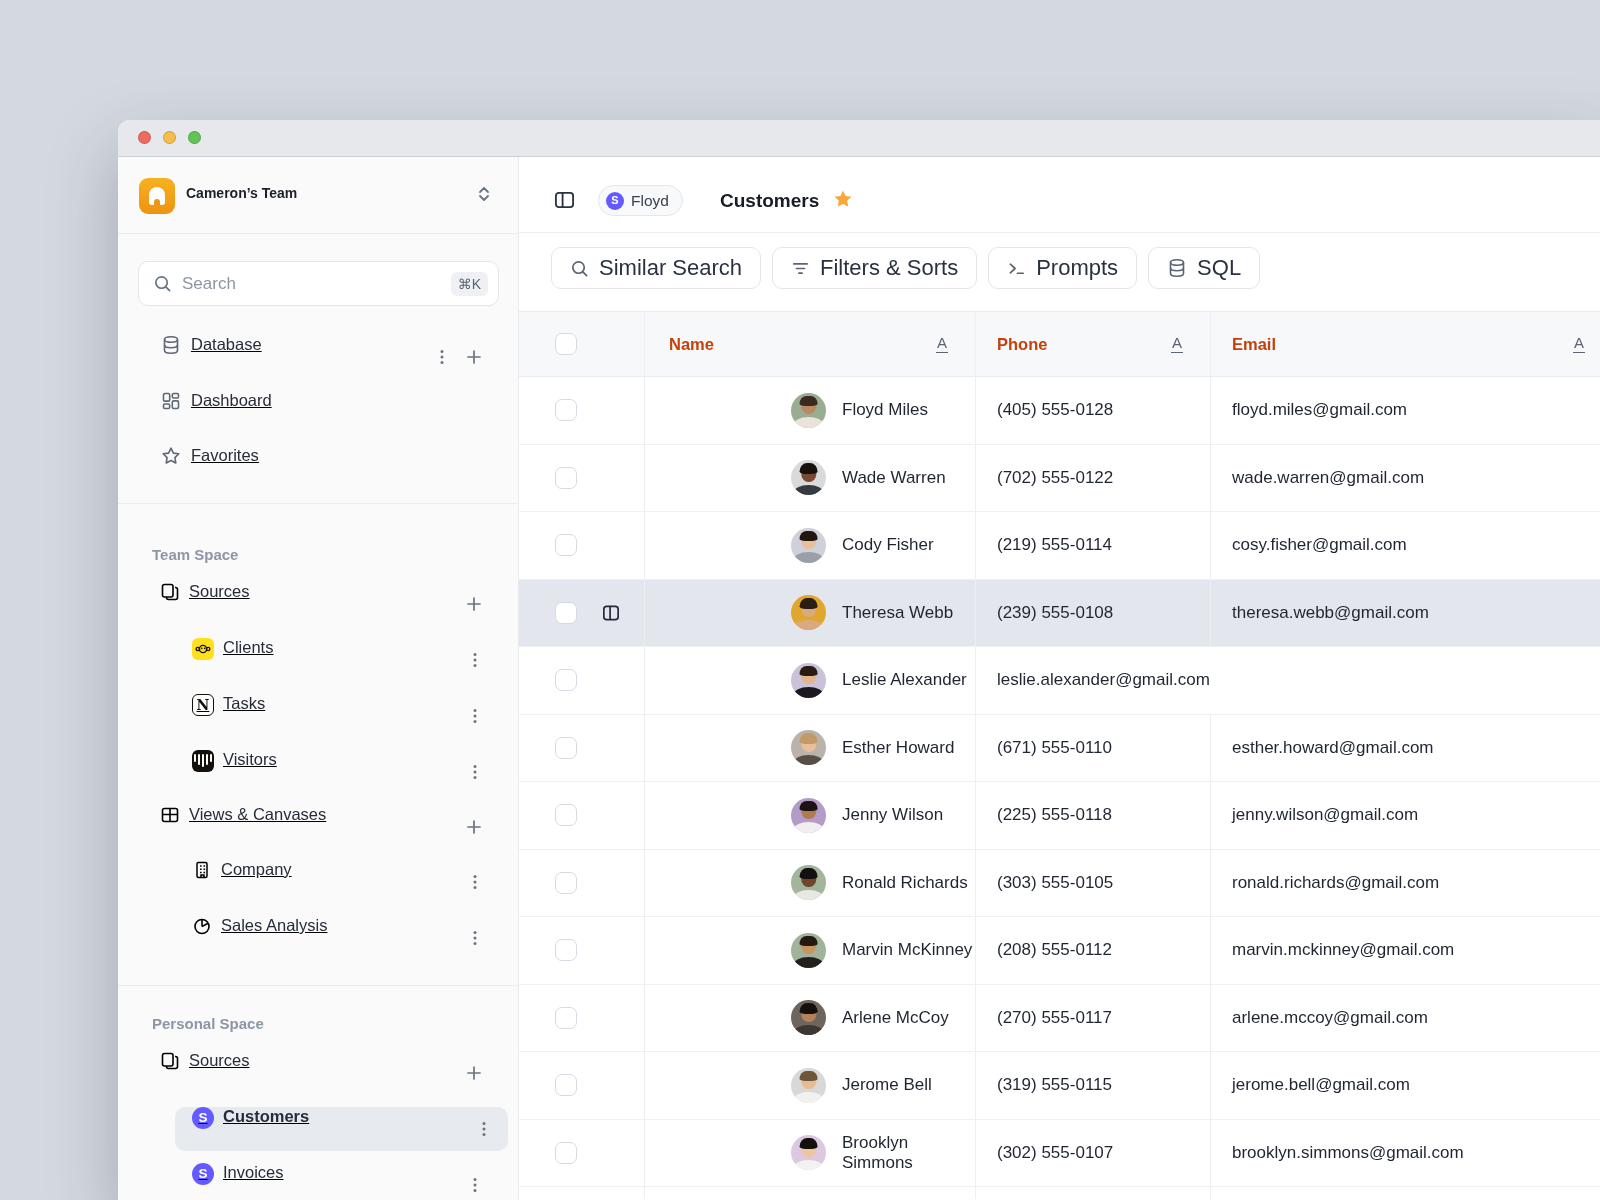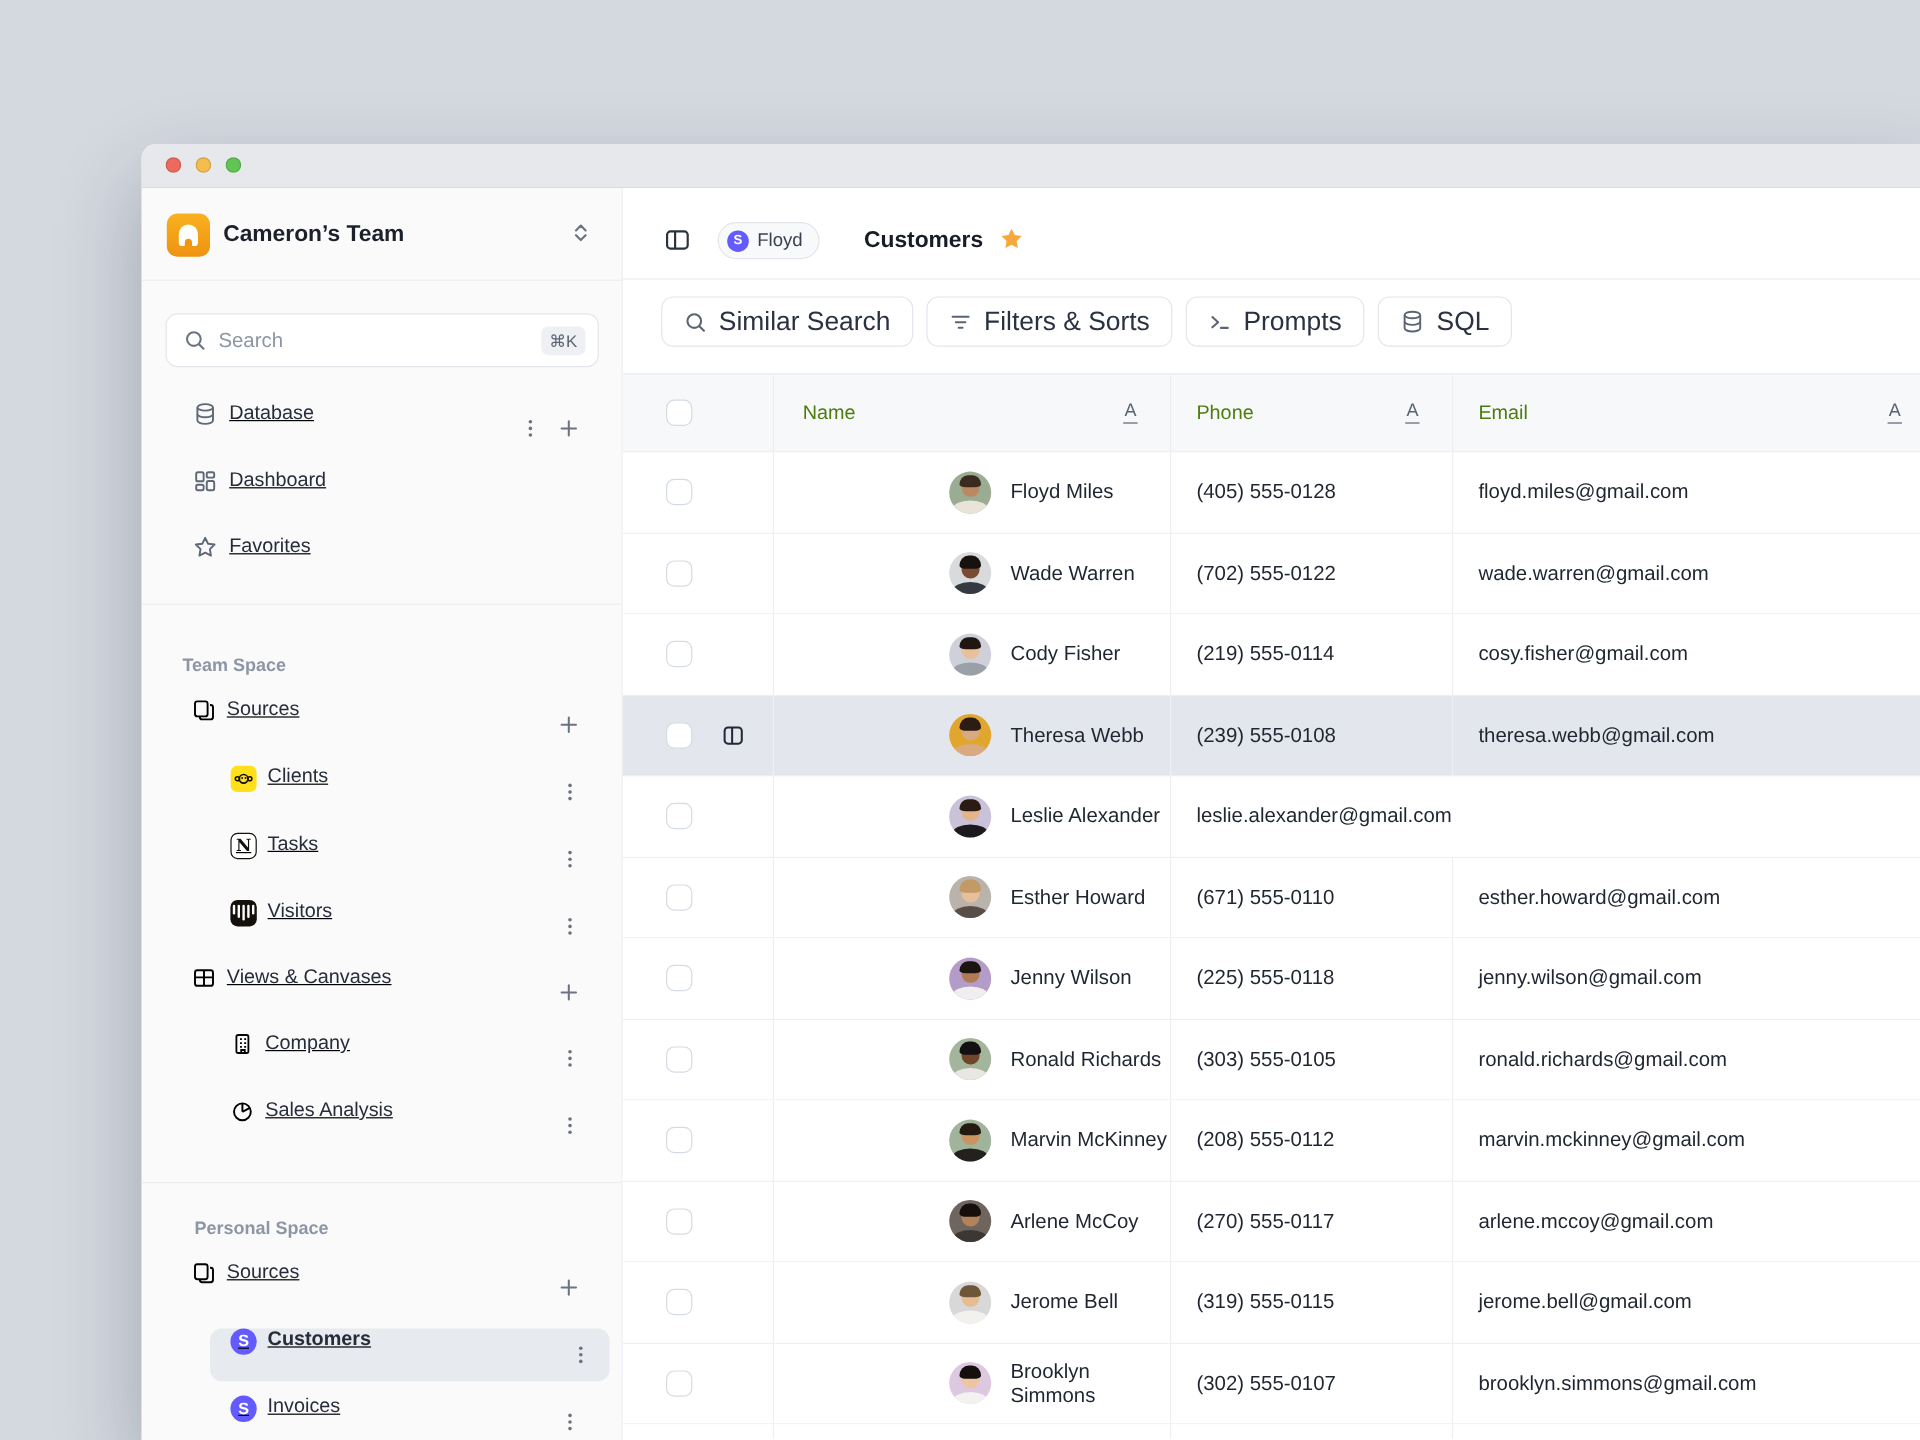--- a/index.html
+++ b/index.html
@@ -21,21 +21,21 @@
   
   .sidebar { position:absolute; left:0; top:37px; width:401px; bottom:0; background:#fafafb;
              border-right:1px solid #e9ebee; }
   .logo-row { position:absolute; left:0; top:0; width:100%; height:77px; border-bottom:1px solid #ebedf0; }
   .app-logo { position:absolute; left:21px; top:21px; width:36px; height:36px; border-radius:9px;
               background:linear-gradient(180deg,#f8b120,#ee9310); }
   .app-logo .arch { position:absolute; left:10px; top:9px; width:16px; height:18px; background:#fff;
                     border-radius:8px 8px 3px 3px; }
   .app-logo .notch { position:absolute; left:15px; top:21px; width:6px; height:6px; background:#ef9512;
                      border-radius:50% 50% 0 0; }
-  .team-name { position:absolute; left:68px; top:28px; font-size:19px; font-weight:700; color:#1b202b; }
+  .team-name { position:absolute; left:68px; top:28px; font-size:14px; font-weight:700; color:#1b202b; }
   .team-switcher { position:absolute; right:26px; top:28px; color:#6a7382; cursor:pointer; }
 
   .search-box { position:absolute; left:20px; top:104px; width:361px; height:45px; background:#fff;
                 border:1px solid #e3e6ea; border-radius:10px; display:flex; align-items:center; padding:0 10px 0 14px; }
   .search-box .ph { color:#8d96a5; font-size:17px; margin-left:10px; flex:1; }
   .kbd-chip { background:#eef0f4; border-radius:6px; color:#5b6472; font-size:14px; padding:4px 7px; }
 
   .snav-item { position:absolute; left:10px; width:381px; height:44px; display:flex; 
                border-radius:10px; cursor:pointer;text-decoration:underline; }
   .snav-item .ic { width:22px; display:flex; justify-content:center; color:#5f6877; }
@@ -80,21 +80,21 @@
   .ghead { position:absolute; left:0; top:0; width:100%; height:66px; background:#f7f8fa;
            border-top:1px solid #e9ebee; border-bottom:1px solid #e9ebee; display:flex; }
   .gbody { position:absolute; left:0; top:66px; width:100%; bottom:0; }
   .grow { display:flex; height:67.5px; border-bottom:1px solid #eef0f2; background:#fff; }
   .grow.selected { background:#e3e7ed; }
   .grow.partial { height:12px; border-bottom:none; }
   .col-cb { width:126px; border-right:1px solid #edeff2; position:relative; flex:none; }
   .col-name { width:331px; border-right:1px solid #edeff2; position:relative; flex:none; display:flex; align-items:center; }
   .col-phone { width:235px; border-right:1px solid #edeff2; position:relative; flex:none; display:flex; align-items:center; }
   .col-email { flex:1; position:relative; display:flex; align-items:center; }
-  .ghead .hlbl { font-size:16.5px; color:#4d7c0f; font-weight:400; }
+  .ghead .hlbl { font-size:16.5px; color:#c2410c; font-weight:700; }
   .ghead .col-name, .ghead .col-phone, .ghead .col-email { justify-content:space-between; }
   .ghead .col-name { padding-left:24px; } .ghead .col-phone { padding-left:21px; } .ghead .col-email { padding-left:21px; }
   .sortA { font-size:15px; color:#5b6472; border-bottom:1.7px solid #5b6472; line-height:1.05; padding:0 1px 1px;
            margin-right:27px; cursor:pointer; }
   .checkbox { position:absolute; left:36px; top:50%; margin-top:-11px; width:22px; height:22px; background:#fff;
               border:1.5px solid #d5dbe3; border-radius:7px; cursor:pointer; }
   .expand-ic { position:absolute; left:83px; top:50%; transform:translateY(-50%); color:#23293a; display:flex; cursor:pointer; }
   .cell-name { padding-left:197px; font-size:17px; color:#1f2531; }
   .cell-phone { padding-left:21px; font-size:17px; color:#1f2531; }
   .cell-email { padding-left:21px; font-size:17px; color:#1f2531; }
@@ -312,21 +312,21 @@
             <span class="act">
               <svg width="16" height="18" viewBox="0 0 16 18" fill="currentColor">
                 <circle cx="8" cy="3.5" r="1.5"></circle>
                 <circle cx="8" cy="9" r="1.5"></circle>
                 <circle cx="8" cy="14.5" r="1.5"></circle>
               </svg>
             </span>
           </span>
         </div>
         <div class="divider" style="top: 828px;"></div>
-        <div class="section-label" style="top: 858px; margin-left: 10px;">Personal Space</div>
+        <div class="section-label" style="top: 858px;">Personal Space</div>
         <div class="snav-item lvl0" style="top: 894px;">
           <span style="display: flex;">
             <svg width="20" height="20" viewBox="0 0 20 20" fill="none" stroke="currentColor" stroke-width="1.6" stroke-linejoin="round">
               <rect x="2.5" y="2.5" width="10.5" height="12.5" rx="2"></rect>
               <path d="M6.5 15v.5a2 2 0 0 0 2 2h7a2 2 0 0 0 2-2v-8a2 2 0 0 0-2-2H15"></path>
             </svg>
           </span>
           <span class="lbl">Sources</span>
           <span class="row-actions">
             <span class="act">

